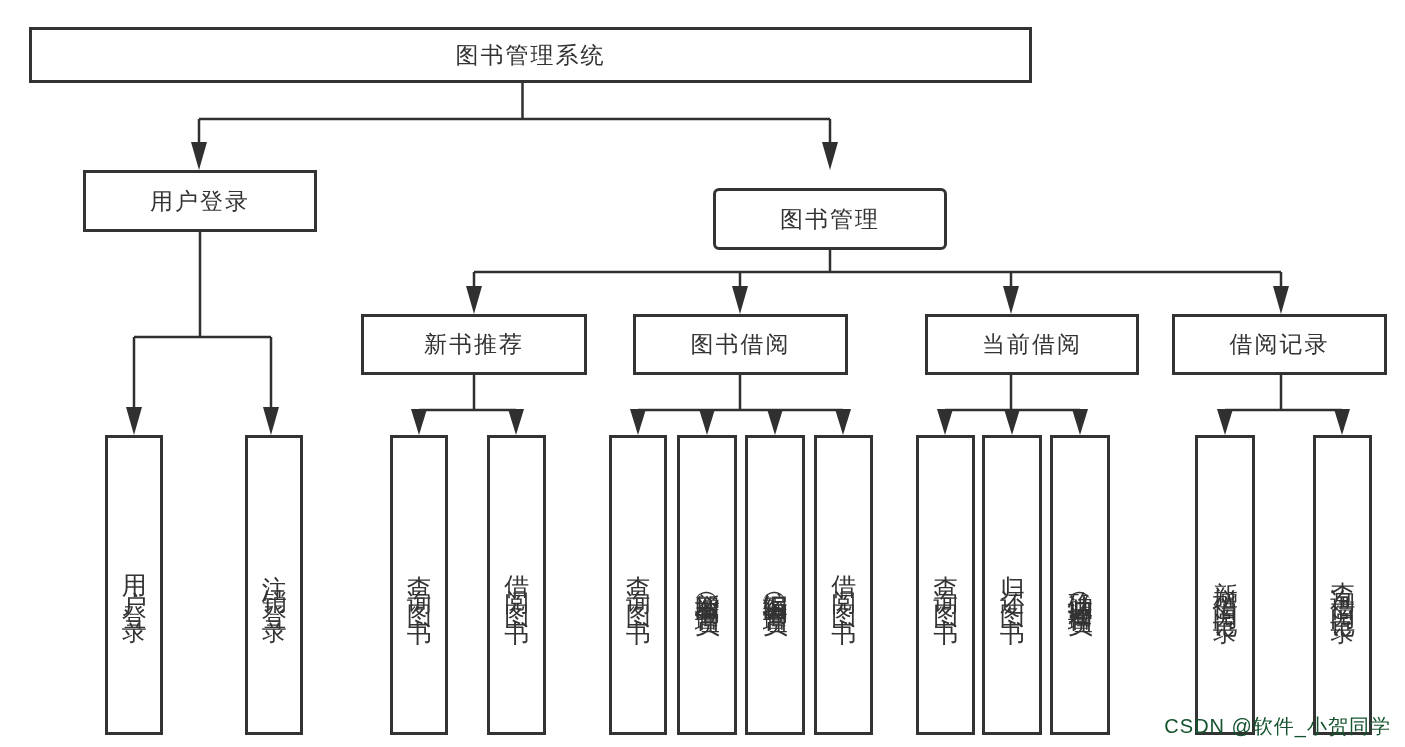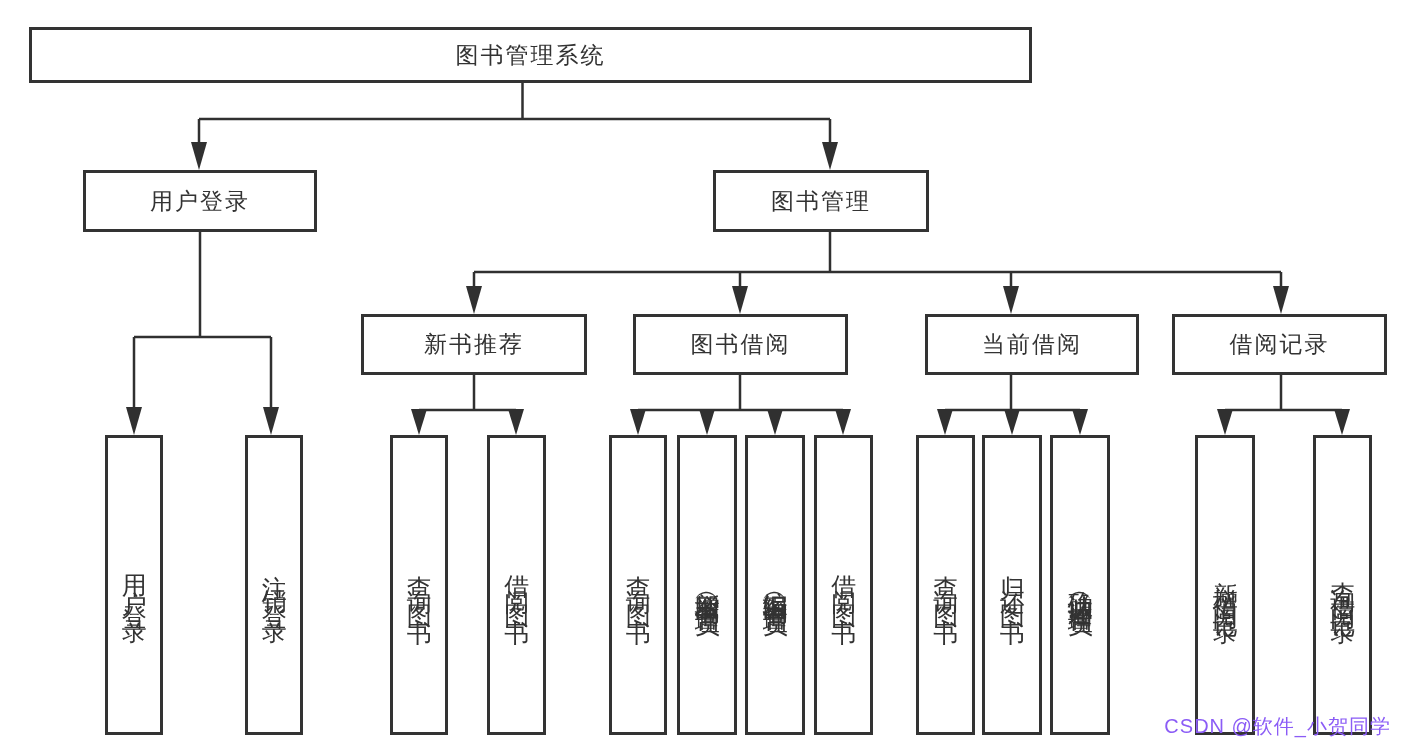--- a/index.html
+++ b/index.html
@@ -18,21 +18,21 @@
     writing-mode:vertical-rl;text-orientation:mixed;
     font-size:25px;color:#333;line-height:1.1;
   }
   .ls4 .vtext{letter-spacing:15px;}
   .ls6 .vtext{letter-spacing:8px;}
   .ls9 .vtext{letter-spacing:3px;}
   svg.wires{position:absolute;left:0;top:0;z-index:0;}
   .box{z-index:1;}
   .watermark{
     position:absolute;right:14px;bottom:7px;z-index:2;
-    font-size:20px;color:#8b5cf6;letter-spacing:1px;white-space:nowrap;
+    font-size:20px;color:#14532d;letter-spacing:1px;white-space:nowrap;
   }
 </style>
 </head>
 <body>
 
 <div class="stage">
 
   <svg class="wires" width="1405" height="747" viewBox="0 0 1405 747">
     <g stroke="#303030" stroke-width="2.5" fill="none">
 
@@ -70,21 +70,21 @@
     </g>
   </svg>
 
   <div class="box" style="left:29px;top:13px;width:1003px;height:56px;margin-top:14px;">
     <span class="hlabel">图书管理系统</span>
   </div>
 
   <div class="box" style="left:83px;top:170px;width:234px;height:62px;">
     <span class="hlabel">用户登录</span>
   </div>
-  <div class="box" style="left:713px;top:170px;width:216px;height:62px;">
+  <div class="box" style="left:713px;top:188px;width:234px;height:62px;border-radius:6px;">
     <span class="hlabel">图书管理</span>
   </div>
 
   <div class="box" style="left:361px;top:314px;width:226px;height:61px;">
     <span class="hlabel">新书推荐</span>
   </div>
   <div class="box" style="left:633px;top:314px;width:215px;height:61px;">
     <span class="hlabel">图书借阅</span>
   </div>
   <div class="box" style="left:904px;top:314px;width:214px;height:61px;margin-left:21px;">

